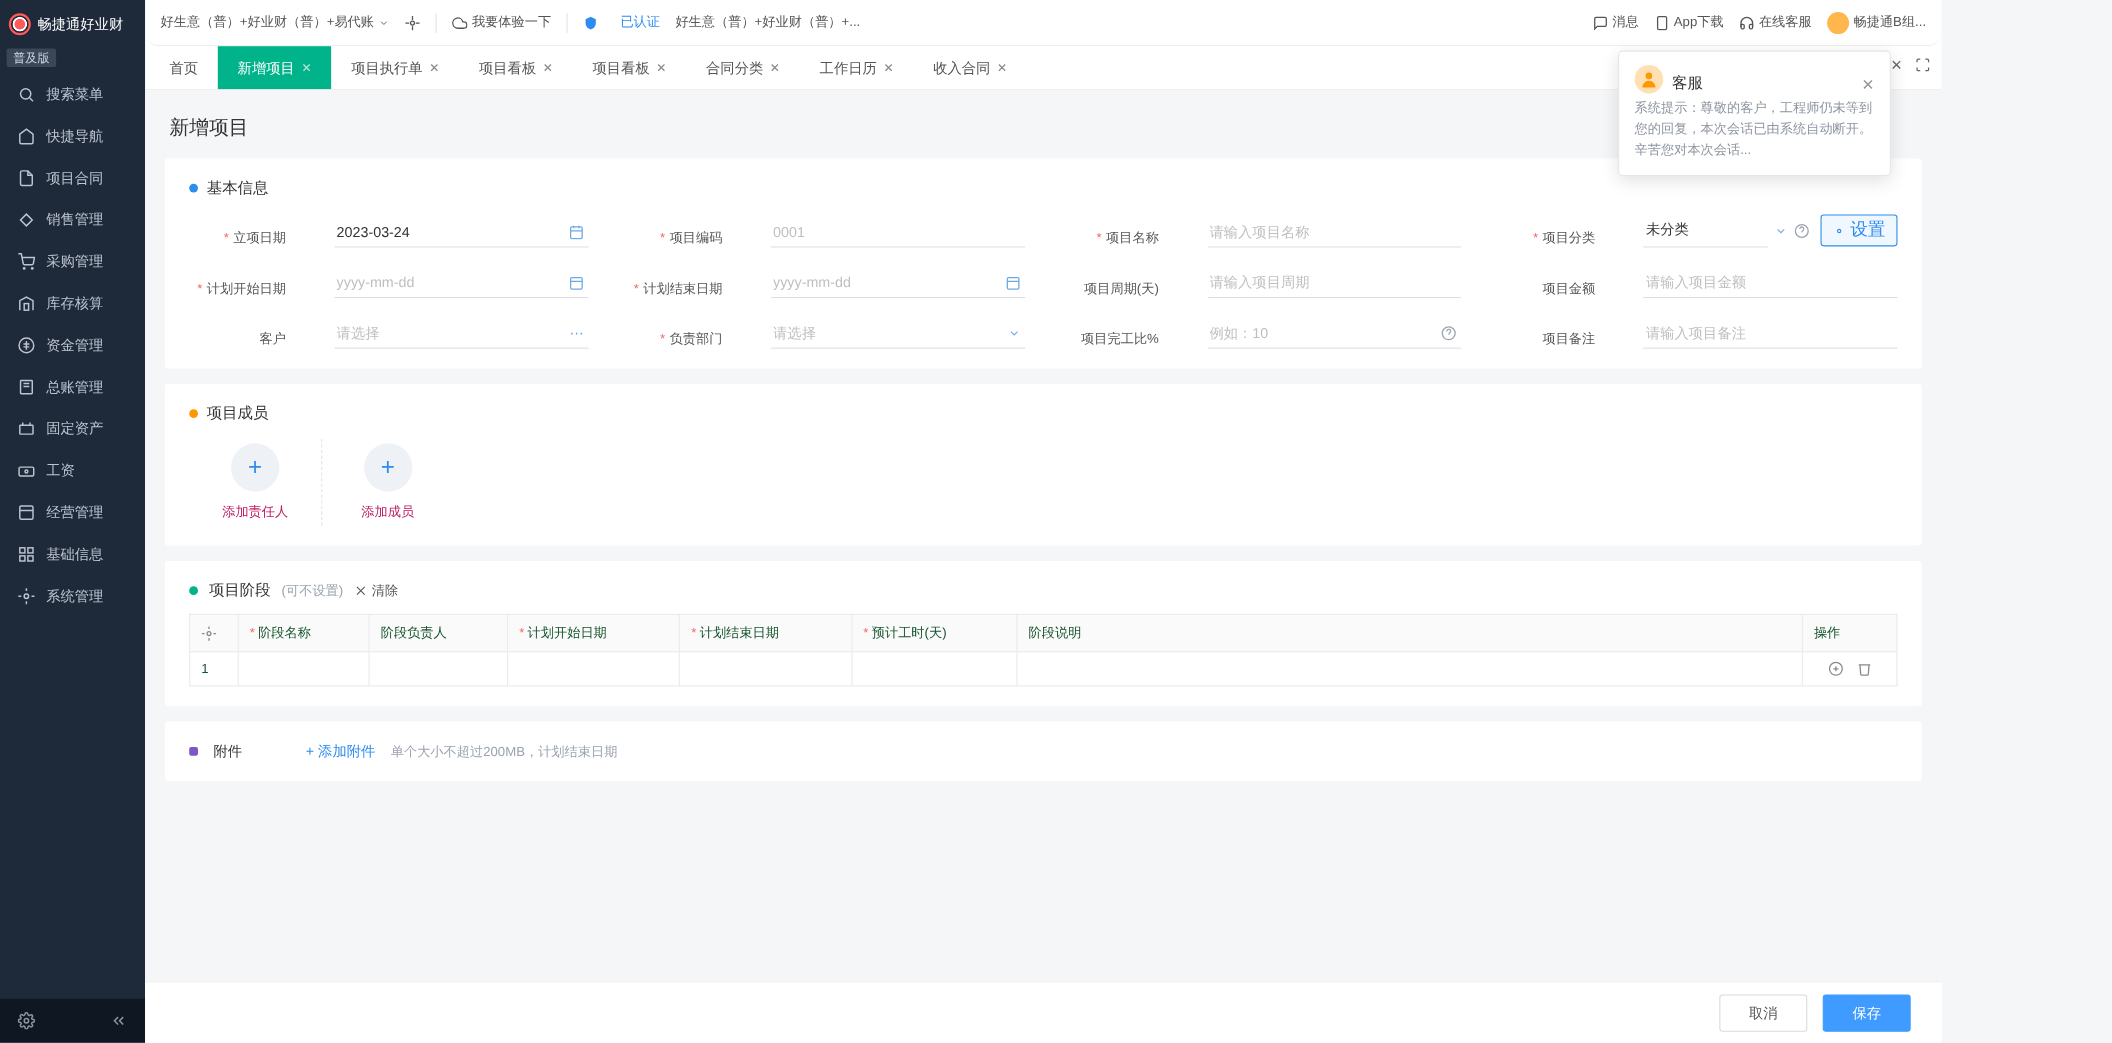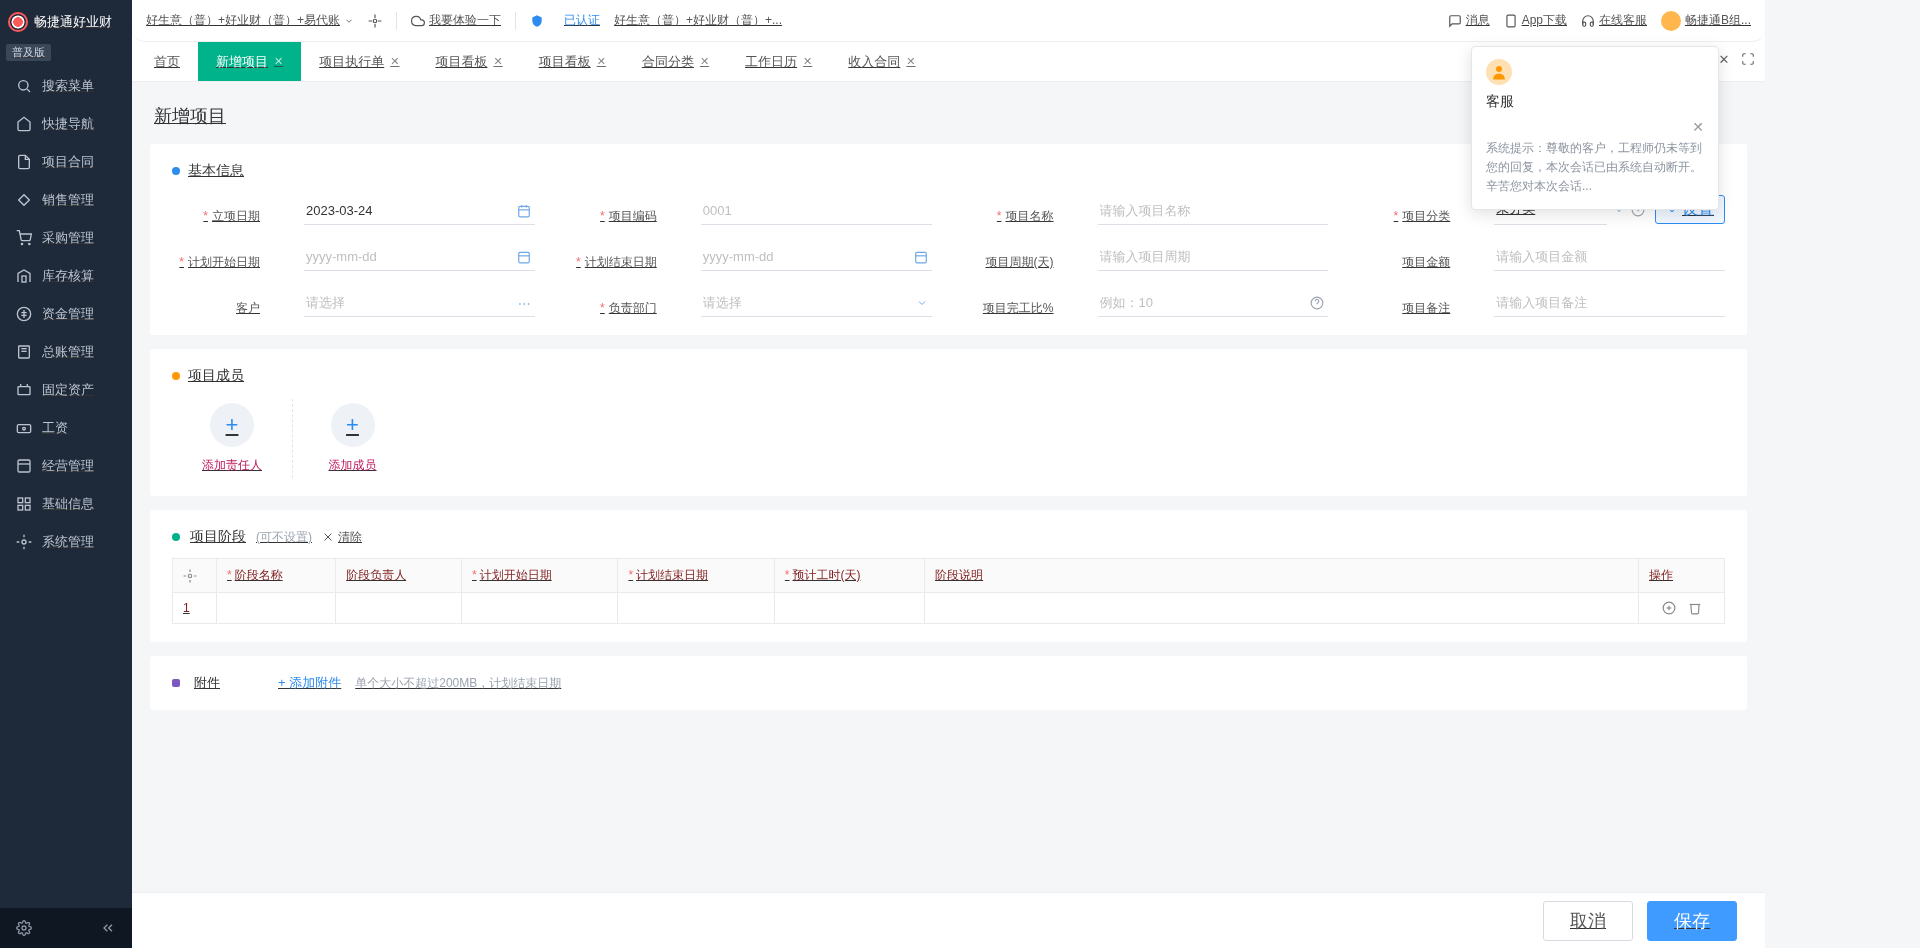--- a/index.html
+++ b/index.html
@@ -1,17 +1,17 @@
 <!DOCTYPE html>
 <html><head>
 <meta charset="utf-8">
 <style>
 * { margin: 0; padding: 0; box-sizing: border-box; }
 body { font-family: "Microsoft YaHei", "PingFang SC", sans-serif; font-size: 13px; color: #333; background: #f5f6f8; overflow: hidden; }
-.app { display: flex; height: 948px; width: 1765px; text-decoration: underline; }
+.app { display: flex; height: 948px; width: 1765px; }
 
 
 .sidebar { width: 132px; background: #1e2939; color: #bcc4d0; display: flex; flex-direction: column; }
 .sidebar-logo { height: 44px; display: flex; align-items: center; padding: 0 8px; gap: 6px; }
 .logo-img { width: 20px; height: 20px; background: radial-gradient(circle, #ff5a5a 40%, #fff 45%, #fff 55%, transparent 60%); border-radius: 50%; border: 2px solid #ff5a5a; }
 .logo-text { font-size: 13px; color: #fff; font-weight: 500; }
 .edition-badge { background: #3a4759; color: #cbd3dd; font-size: 11px; padding: 1px 6px; border-radius: 2px; margin-left: 6px; width: fit-content; margin-bottom: 6px; }
 .sidebar-menu { flex: 1; overflow-y: auto; }
 .sidebar-item { display: flex; align-items: center; gap: 10px; padding: 10px 16px; cursor: pointer; font-size: 13px; }
 .sidebar-icon { width: 16px; height: 16px; display: inline-flex; align-items: center; justify-content: center; }
@@ -67,41 +67,41 @@
 .member-add { display: flex; flex-direction: column; align-items: center; gap: 10px; width: 120px; padding: 4px 0;}
 .member-add + .member-add { border-left: 1px dashed #e4e4e4; }
 .add-circle { width: 44px; height: 44px; border-radius: 50%; background: #eef2f6; color: #2d8cf0; display: flex; align-items: center; justify-content: center; font-size: 22px; cursor: pointer; }
 .member-label { font-size: 12px; color: #be185d; }
 
 
 .stage-head { display:flex; align-items:center; gap:10px; margin-bottom:12px;}
 .stage-note { color:#9aa3af; font-size:12px; font-weight:400;}
 .stage-clear { color:#555; font-size:12px; display:flex; align-items:center; gap:4px; cursor:pointer;}
 .stage-table { width:100%; border-collapse: collapse; font-size:12px;}
-.stage-table th, .stage-table td { border:1px solid #e8eaec; padding:8px 10px; text-align:left; color:#7f1d1d;}
+.stage-table th, .stage-table td { border:1px solid #e8eaec; padding:8px 10px; text-align:left; color:#14532d;}
 .stage-table th { background:#fafafa; font-weight:500;}
 .stage-table th.req-col::before { content:"*"; color:#f56c6c; margin-right:3px;}
 .col-gear { width:44px; text-align:center;}
 .col-num { width:44px; text-align:center;}
 .col-ops { width:86px; text-align:center;}
 .row-ops { display:flex; justify-content:center; gap:12px; color:#888;}
 
 
 .attach-row { display:flex; align-items:center; gap:14px; font-size:13px;}
 .attach-add { color:#2d8cf0; cursor:pointer;margin-left:44px;}
 .attach-hint { color:#9aa3af; font-size:12px;}
 
 
 .footer-bar { height:56px; background:#fff; border-top:1px solid #eee; display:flex; align-items:center; justify-content:flex-end; gap:14px; padding:0 28px;}
-.btn { padding:7px 26px; border-radius:3px; font-size:18px; cursor:pointer; border:1px solid #d7dae0; background:#fff; color:#555;}
+.btn { padding:7px 26px; border-radius:3px; font-size:13px; cursor:pointer; border:1px solid #d7dae0; background:#fff; color:#555;}
 .btn-primary { background:#3f9bff; border-color:#3f9bff; color:#fff;}
 
 
 .service-popup { position:absolute; top:46px; right:46px; width:248px; background:#fff; border:1px solid #e4e6ea; border-radius:4px; box-shadow:0 4px 16px rgba(0,0,0,0.12); padding:12px 14px; z-index:50;}
-.service-popup-head { display:flex; align-items:flex-start; gap:8px; margin-bottom:4px;flex-direction:column;}
+.service-popup-head { display:flex; align-items:flex-end; gap:8px; margin-bottom:4px;}
 .service-avatar { width:26px; height:26px; border-radius:50%; background:#ffe0b2; display:flex; align-items:center; justify-content:center;}
 .service-title { font-weight:500; font-size:14px;}
 .service-close { margin-left:auto; color:#999; cursor:pointer; font-size:14px;}
 .service-body { font-size:12px; color:#8d95a0; line-height:1.6;}
 .side-close { position:absolute; top:48px; right:10px; width:22px; height:22px; display:flex; align-items:center; justify-content:center; color:#666; cursor:pointer; z-index:40;} 
 
 svg { display:block; }
 </style>
 </head>
 <body>

